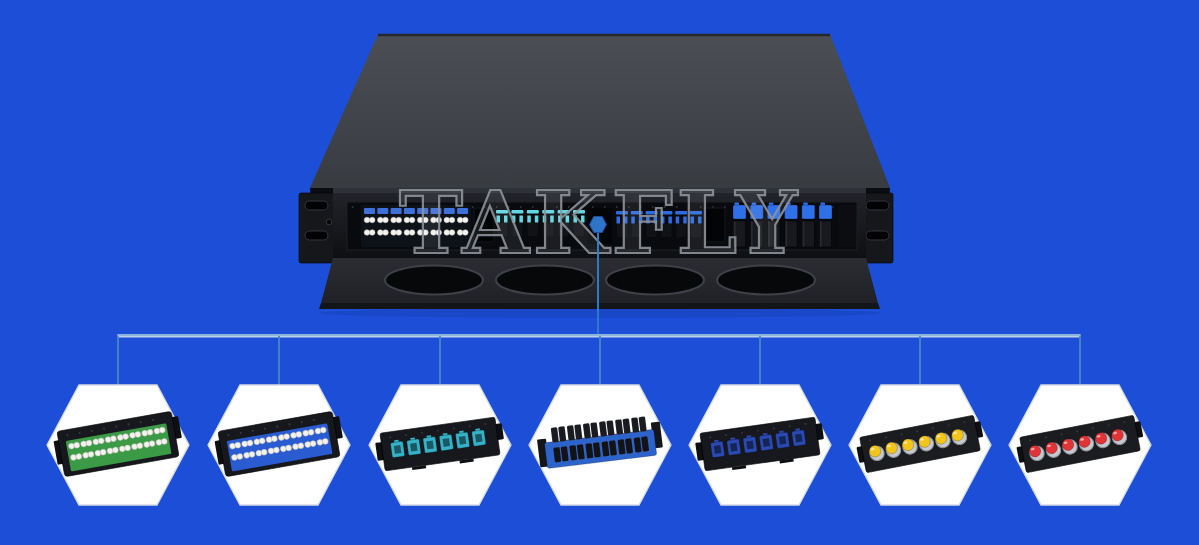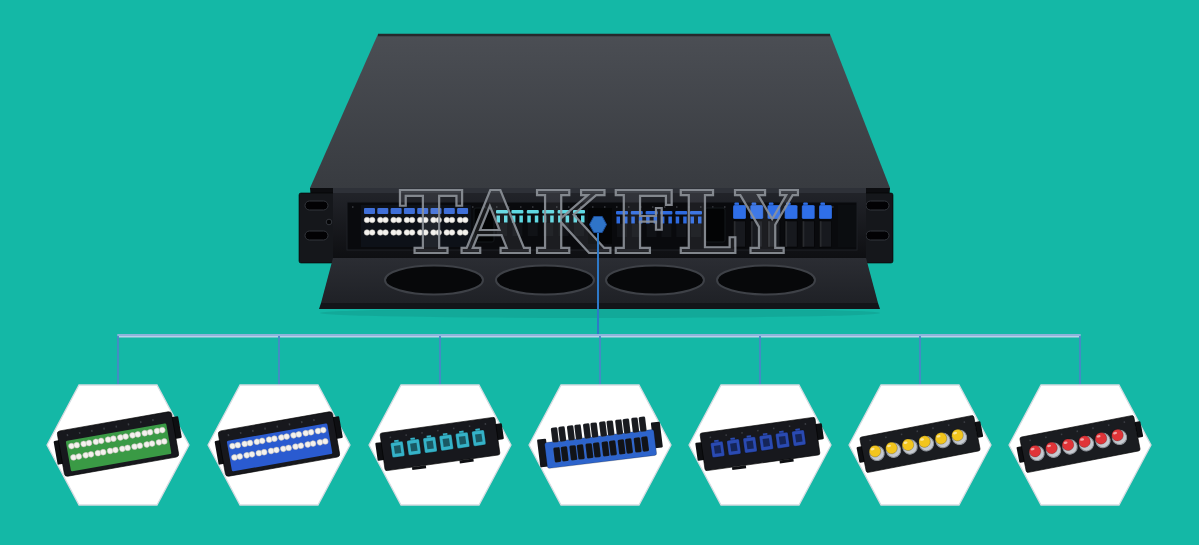--- a/index.html
+++ b/index.html
@@ -1,16 +1,16 @@
 <!DOCTYPE html>
 <html><head>
 <meta charset="utf-8">
 <style>
   html,body{margin:0;padding:0;background:#ffffff;}
-  .stage{position:relative;width:1199px;height:545px;background:#14b8a6;overflow:hidden;
+  .stage{position:relative;width:1199px;height:545px;background:#1d4ed8;overflow:hidden;
          font-family:"DejaVu Sans",sans-serif;}
   svg{display:block;}
   text.watermark{font-family:"DejaVu Serif",serif;font-weight:bold;}
 </style>
 </head>
 <body>
 
 <div class="stage">
 <svg width="1199" height="545" viewBox="0 0 1199 545" xmlns="http://www.w3.org/2000/svg">
 

